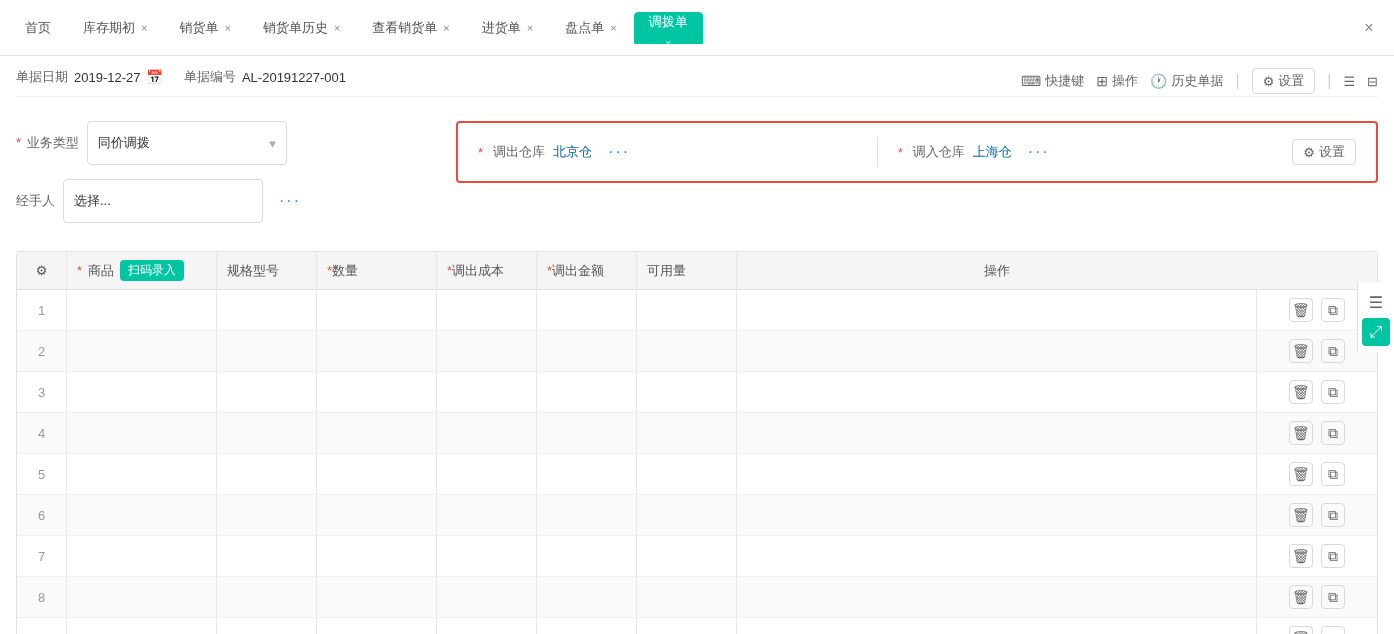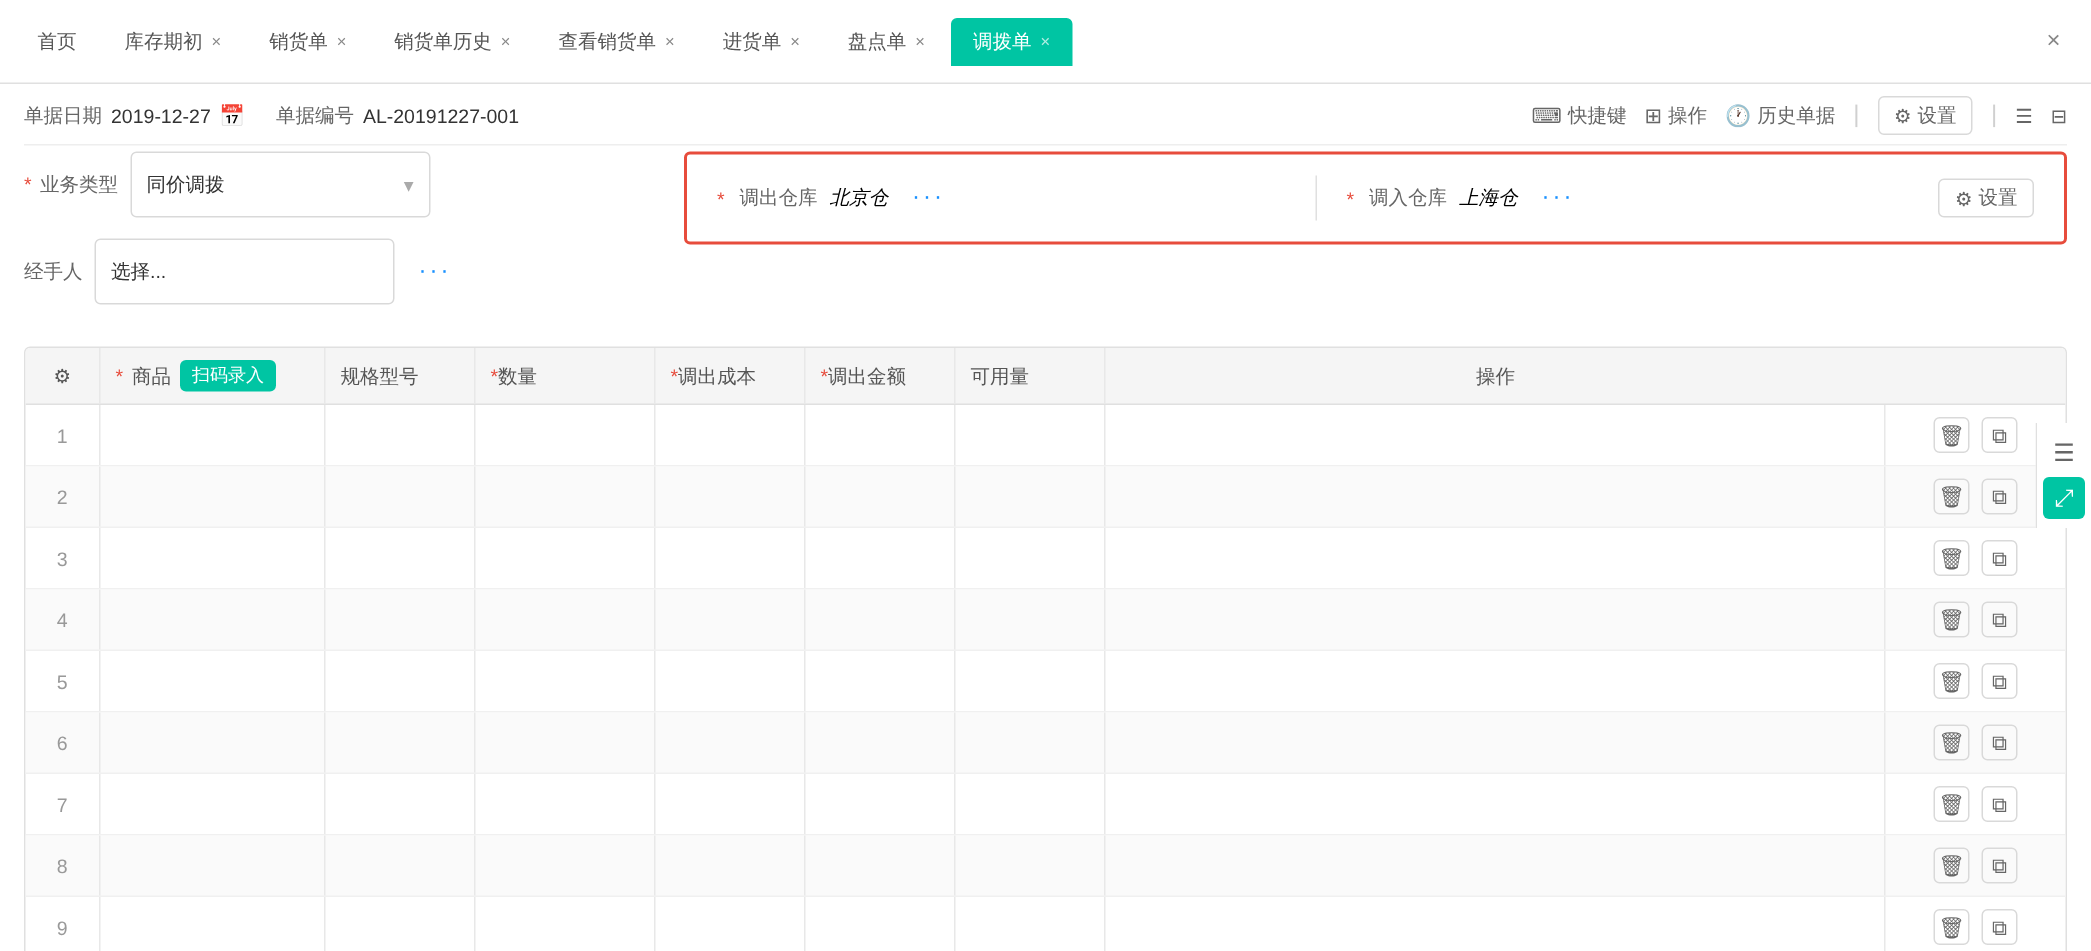--- a/index.html
+++ b/index.html
@@ -9,36 +9,36 @@
     .tab-bar {
       display: flex; align-items: center; background: #fff;
       border-bottom: 1px solid #e0e0e0; height: 56px;
       padding: 0 10px; gap: 2px;
     }
     .tab {
       display: flex; align-items: center; padding: 0 14px; height: 32px;
       border-radius: 4px 4px 0 0; cursor: pointer; color: #555;
       border: 1px solid transparent; gap: 6px; white-space: nowrap;
     }
-    .tab.active { background: #00c5a3; color: #fff; border-color: #00c5a3; }
+    .tab.active { background: #00c5a3; color: #fff; border-color: #00c5a3; flex-direction: column; }
     .tab .close-x { font-size: 11px; cursor: pointer; opacity: 0.7; }
     .tab.active .close-x { color: #fff; }
     .tab-spacer { flex: 1; }
     .window-close-btn {
       width: 30px; height: 30px; display: flex; align-items: center; justify-content: center;
       cursor: pointer; font-size: 16px; color: #888; border-radius: 4px;
     }
 
     
     .main-content { background: #fff; padding: 12px 16px; min-height: calc(100vh - 40px); }
 
     
     .header-row {
-      display: flex; align-items: center; gap: 20px;
-      border-bottom: 1px solid #eee; padding-bottom: 10px; margin-bottom: 4px;
+      display: flex; align-items: flex-start; gap: 20px;
+      border-bottom: 1px solid #eee; padding-bottom: 10px; margin-bottom: 24px;
       position: relative;
     }
     .header-field { display: flex; align-items: center; gap: 6px; }
     .header-label { color: #666; font-size: 13px; }
     .header-value { color: #333; font-weight: 500; }
     .header-icon { color: #1890ff; font-size: 14px; cursor: pointer; }
     .header-actions {
       position: absolute; right: 0; display: flex; align-items: center; gap: 12px;
     }
     .action-item {
@@ -56,21 +56,21 @@
     .form-area { display: flex; gap: 20px; margin-bottom: 14px; align-items: flex-start; }
     .form-left { flex: 0 0 420px; }
     .form-right-box {
       flex: 1; border: 2px solid #e74c3c; border-radius: 4px;
       padding: 14px 20px; display: flex; align-items: center; gap: 0;
     }
 
     .field-row { display: flex; align-items: center; gap: 8px; margin-bottom: 14px; }
     .field-label { color: #666; white-space: nowrap; }
     .required-star { color: #e74c3c; margin-right: 2px; }
-    .field-value { color: #000000; font-weight: 500; font-style: italic; }
+    .field-value { color: #0369a1; font-weight: 500; }
     .field-select {
       display: flex; align-items: center; gap: 6px;
       border: 1px solid #d9d9d9; border-radius: 4px; padding: 12px 10px;
       background: #fff; cursor: pointer; min-width: 200px;
     }
     .field-select .field-text { flex: 1; color: #333; }
     .field-select .dropdown-arrow { color: #aaa; }
     .field-placeholder { color: #bbb; }
     .more-dots { color: #1890ff; cursor: pointer; font-size: 16px; letter-spacing: 2px; margin-left: 8px; }
     .warehouse-field { display: flex; align-items: center; gap: 8px; flex: 1; }

